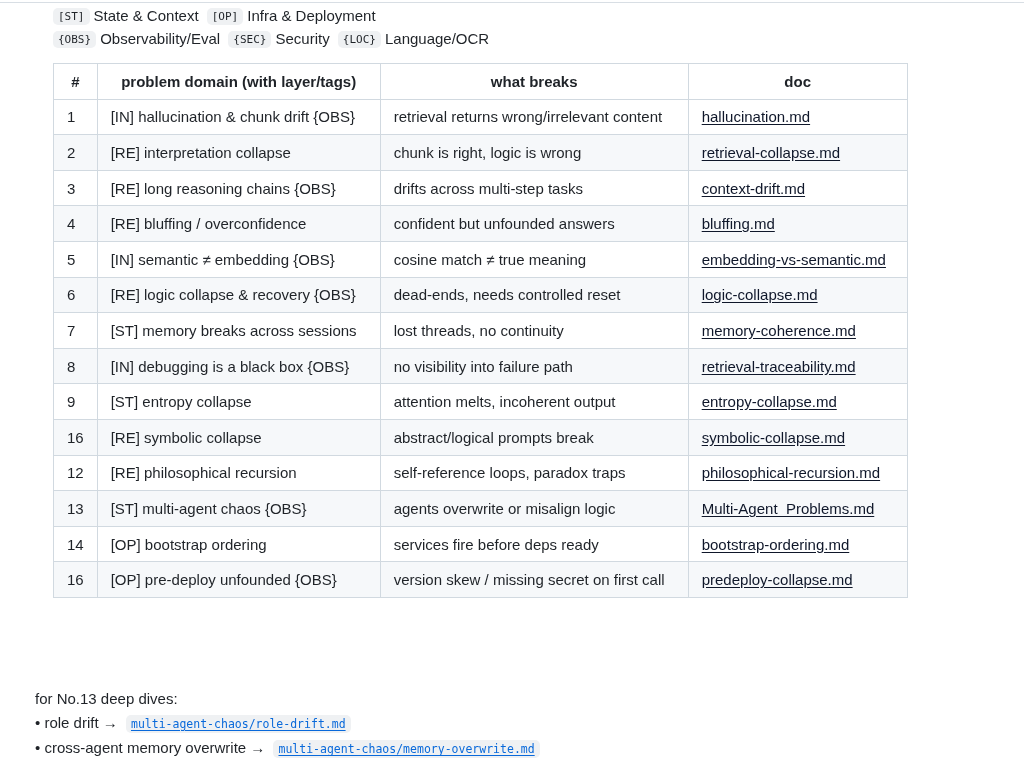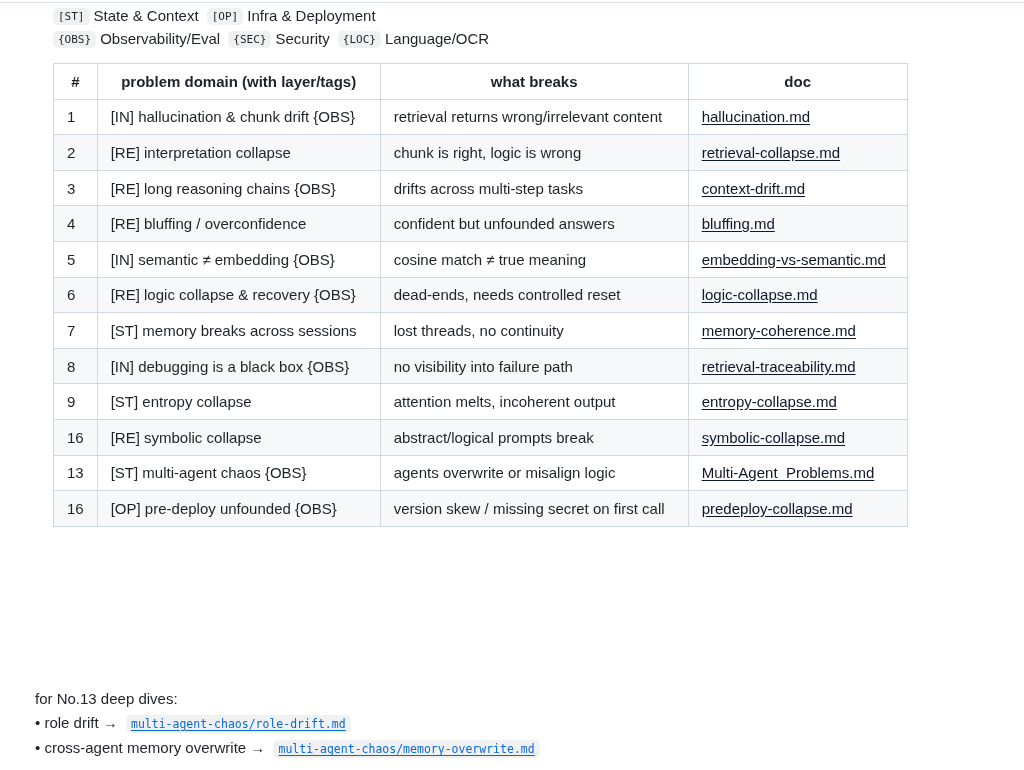--- a/index.html
+++ b/index.html
@@ -176,24 +176,36 @@
       <td>attention melts, incoherent output</td>
       <td><a class="doc-link" href="#">entropy-collapse.md</a></td>
     </tr>
     <tr>
       <td class="num">16</td>
       <td>[RE] symbolic collapse</td>
       <td>abstract/logical prompts break</td>
       <td><a class="doc-link" href="#">symbolic-collapse.md</a></td>
     </tr>
     <tr>
+      <td class="num">12</td>
+      <td>[RE] philosophical recursion</td>
+      <td>self-reference loops, paradox traps</td>
+      <td><a class="doc-link" href="#">philosophical-recursion.md</a></td>
+    </tr>
+    <tr>
       <td class="num">13</td>
       <td>[ST] multi-agent chaos {OBS}</td>
       <td>agents overwrite or misalign logic</td>
       <td><a class="doc-link" href="#">Multi-Agent_Problems.md</a></td>
+    </tr>
+    <tr>
+      <td class="num">14</td>
+      <td>[OP] bootstrap ordering</td>
+      <td>services fire before deps ready</td>
+      <td><a class="doc-link" href="#">bootstrap-ordering.md</a></td>
     </tr>
     <tr>
       <td class="num">16</td>
       <td>[OP] pre-deploy unfounded {OBS}</td>
       <td>version skew / missing secret on first call</td>
       <td><a class="doc-link" href="#">predeploy-collapse.md</a></td>
     </tr>
   </tbody>
 </table>
 

